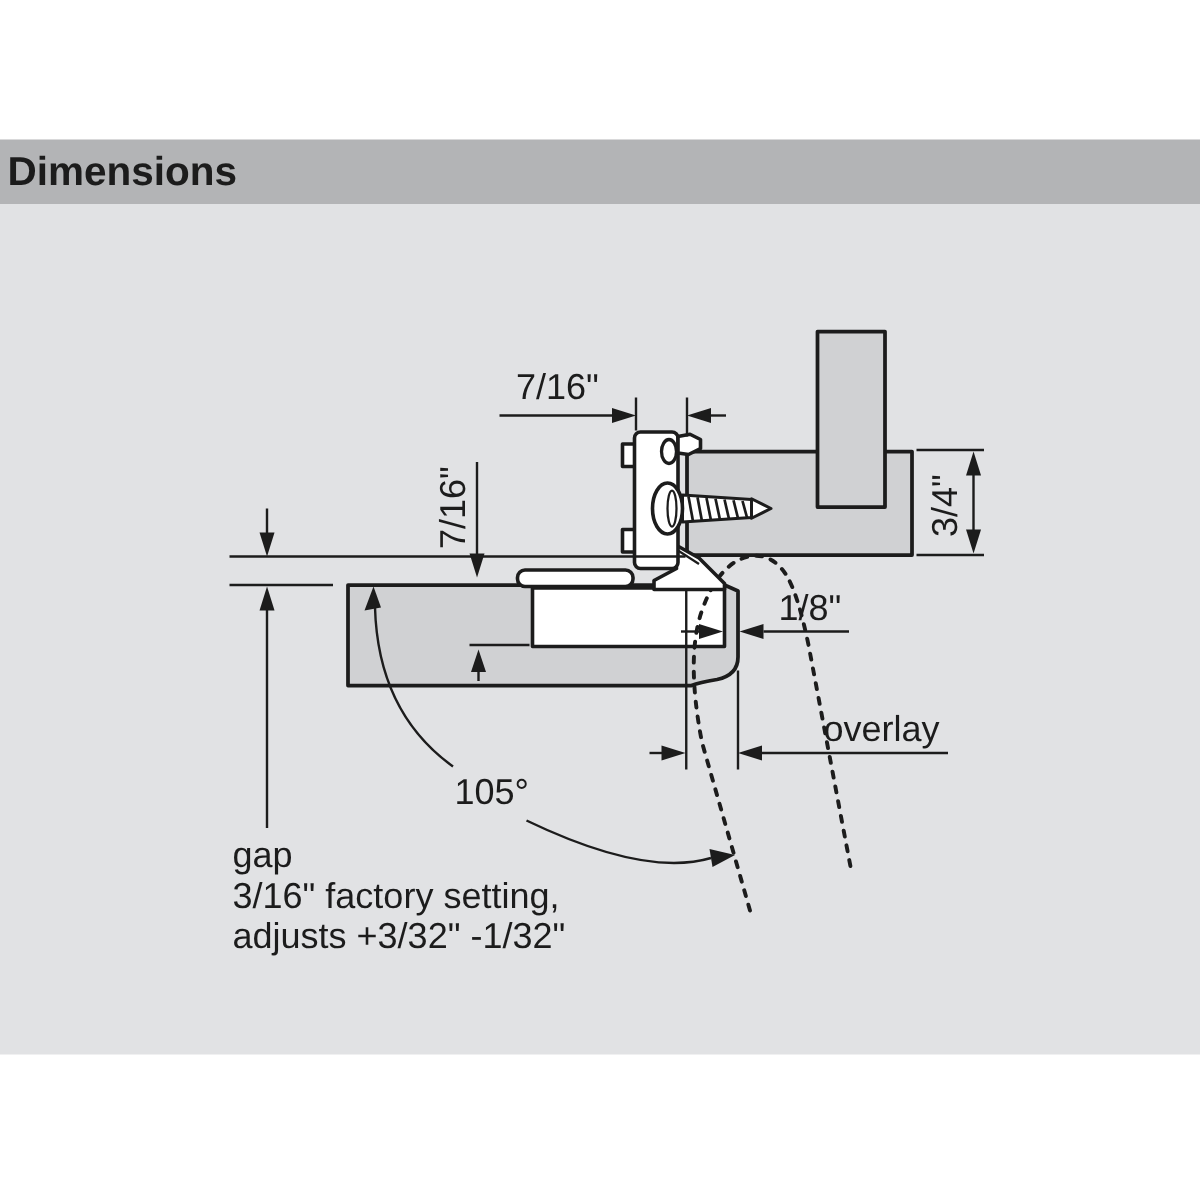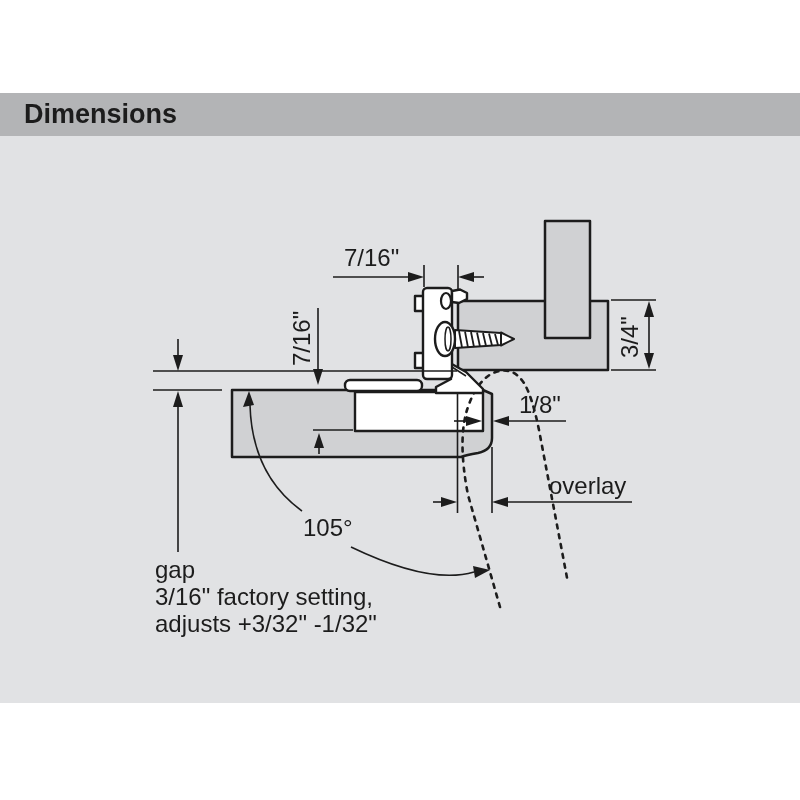--- a/index.html
+++ b/index.html
@@ -7,21 +7,21 @@
     --canvas-bg:#e1e2e4;
     --part-fill:#d0d1d3;
     --cup-fill:#ffffff;
     --line:#1c1c1c;
   }
   html,body{margin:0;padding:0;background:#888;}
   .stage{position:relative;width:800px;height:800px;background:#ffffff;overflow:hidden;margin:0 auto;
          font-family:"Liberation Sans",sans-serif;}
   .section-header{position:absolute;left:0;top:93px;width:800px;height:43px;
          background:var(--header-bg);color:var(--line);
-         font-size:27px;font-weight:700;line-height:43px;padding-left:24px;box-sizing:border-box;}
+         font-size:27px;font-weight:700;line-height:43px;padding-left:5px;box-sizing:border-box;}
   .canvas{position:absolute;left:0;top:136px;width:800px;height:567px;background:var(--canvas-bg);}
   svg.diagram{position:absolute;left:0;top:0;width:800px;height:800px;}
   .part{fill:var(--part-fill);stroke:var(--line);stroke-width:2.5;stroke-linejoin:round;}
   .white{fill:var(--cup-fill);stroke:var(--line);stroke-width:2.4;stroke-linejoin:round;}
   .thin{fill:none;stroke:var(--line);stroke-width:1.5;}
   .dim{fill:none;stroke:var(--line);stroke-width:1.6;}
   .ah{fill:var(--line);stroke:none;}
   .dash{fill:none;stroke:var(--line);stroke-width:2.6;stroke-dasharray:4 6;stroke-linecap:round;}
   .lbl{font-family:"Liberation Sans",sans-serif;font-size:24px;fill:var(--line);}
 </style>

